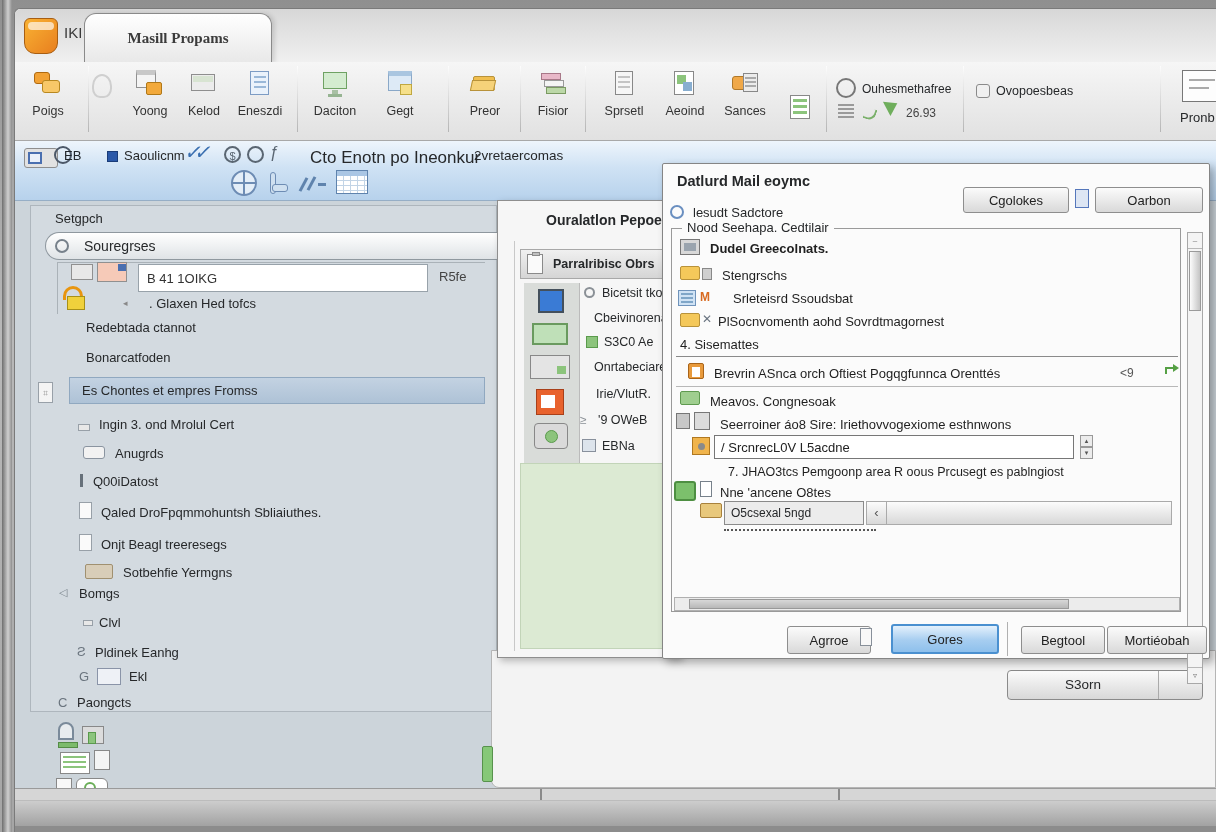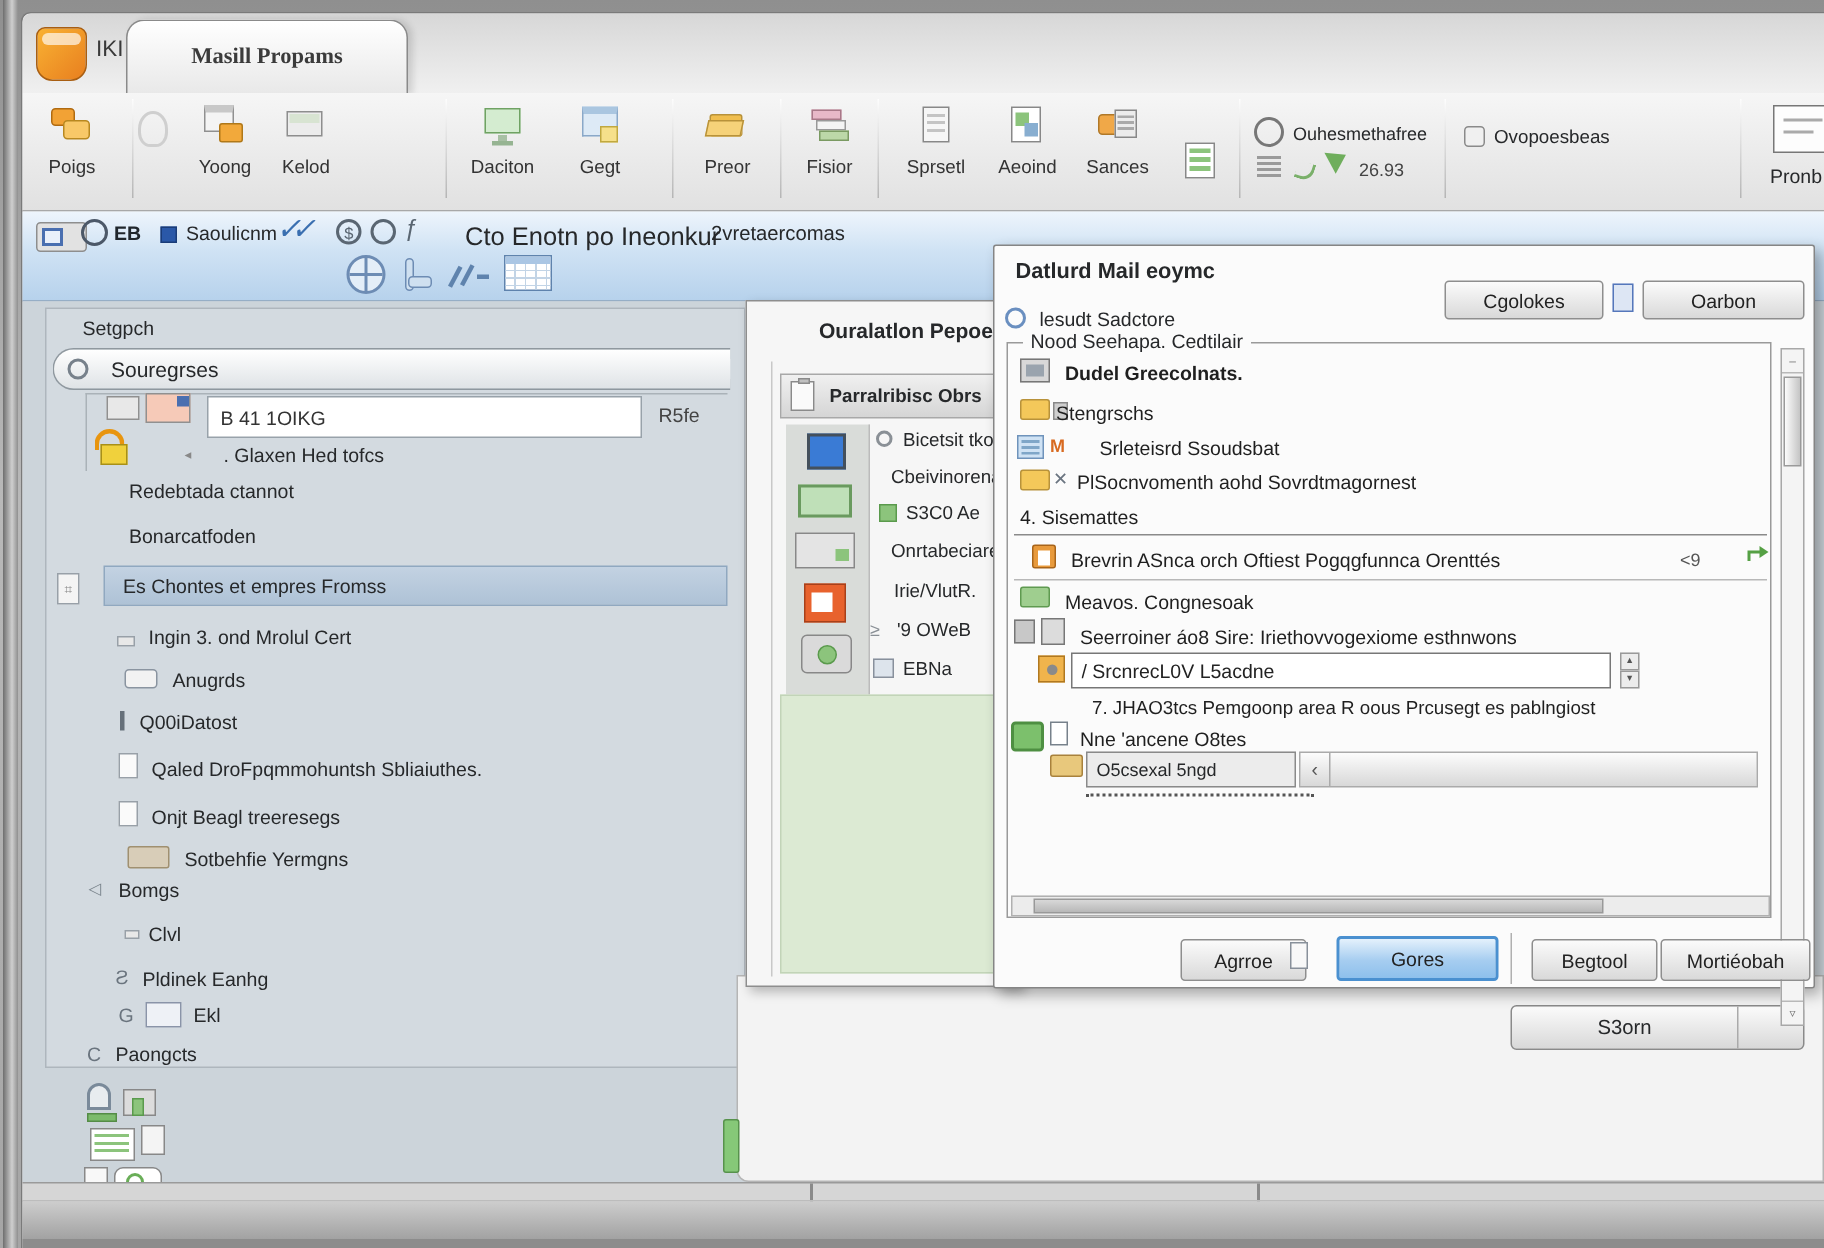--- a/index.html
+++ b/index.html
@@ -57,20 +57,27 @@
     </div>
     <div>Yoong</div>
   </div>
   <div class="rbtn" style="left:172px;">
     <div class="icw">
       <span style="left:3px;top:6px;width:24px;height:17px;background:#ececec;border:1px solid #8e8e8e;"></span>
       <span style="left:5px;top:8px;width:20px;height:6px;background:#d8e4d2;"></span>
     </div>
     <div>Kelod</div>
   </div>
+  <div class="rbtn" style="left:228px;">
+    <div class="icw">
+      <span style="left:6px;top:3px;width:19px;height:24px;background:#eaf2fb;border:1px solid #7d9cc4;"></span>
+      <span style="left:10px;top:8px;width:12px;height:14px;background:repeating-linear-gradient(180deg,#9ab8d8 0 2px,transparent 2px 5px);"></span>
+    </div>
+    <div>Eneszdi</div>
+  </div>
   <div class="sep" style="left:297px;"></div>
   <div class="rbtn" style="left:303px;">
     <div class="icw">
       <span style="left:4px;top:4px;width:24px;height:17px;background:#d4ecd0;border:1px solid #6fa263;"></span>
       <span style="left:13px;top:22px;width:6px;height:4px;background:#a8c0a4;"></span>
       <span style="left:9px;top:26px;width:14px;height:3px;background:#96b492;"></span>
     </div>
     <div>Daciton</div>
   </div>
   <div class="rbtn" style="left:368px;">
@@ -144,21 +151,21 @@
       <div class="a" style="left:6px;top:16px;width:20px;height:2px;background:#aaaaaa;"></div>
     </div>
     <div class="t" style="left:4px;top:44px;">Pronb</div>
   </div>
 
   <div class="a" style="left:15px;top:141px;width:1201px;height:60px;background:linear-gradient(180deg,#eef5fc,#cfe2f4 45%,#b7d2ec);border-bottom:1px solid #96aec6;"></div>
   <div class="a" style="left:24px;top:148px;width:34px;height:20px;background:#e2e2e2;border:1px solid #8e8e8e;border-radius:3px;">
     <div class="a" style="left:3px;top:3px;width:14px;height:12px;border:2px solid #4a6fb0;background:#eaf0fa;"></div>
   </div>
   <div class="a" style="left:54px;top:146px;width:18px;height:18px;border:2px solid #4c5868;border-radius:50%;"></div>
-  <div class="t" style="left:64px;top:148px;font-weight:bold;color:#20262c;margin-left:12px;">EB</div>
+  <div class="t" style="left:64px;top:148px;font-weight:normal;color:#20262c;">EB</div>
   <div class="a" style="left:107px;top:151px;width:11px;height:11px;background:#2a58a8;border:1px solid #1a3c78;"></div>
   <div class="t" style="left:124px;top:148px;">Saoulicnm</div>
   <div class="t" style="left:184px;top:140px;font-size:20px;color:#3a6fb0;letter-spacing:-7px;font-style:italic;">✓✓</div>
   <div class="a" style="left:224px;top:146px;width:17px;height:17px;border:2px solid #5a6672;border-radius:50%;text-align:center;font-size:11px;line-height:16px;color:#5a6672;">$</div>
   <div class="a" style="left:247px;top:146px;width:17px;height:17px;border:2px solid #5a6672;border-radius:50%;"></div>
   <div class="t" style="left:270px;top:144px;font-size:16px;color:#5a6672;">ƒ</div>
   <div class="t" style="left:310px;top:148px;font-size:17px;">Cto Enotn po Ineonkur</div>
   <div class="t" style="left:474px;top:148px;font-size:13.5px;">2vretaercomas</div>
 
   <div class="a" style="left:231px;top:170px;width:26px;height:26px;border:2px solid #6d8cb4;border-radius:50%;background:#e4eef8;">
@@ -176,21 +183,21 @@
   </div>
   <div class="a" style="left:336px;top:170px;width:32px;height:24px;background:#ffffff;border:1px solid #5f83ad;">
     <div class="a" style="left:0;top:0;width:30px;height:5px;background:#aac6e4;"></div>
     <div class="a" style="left:0;top:5px;width:30px;height:17px;background:repeating-linear-gradient(180deg,transparent 0 4px,#c2d4e6 4px 5px),repeating-linear-gradient(90deg,transparent 0 6px,#c2d4e6 6px 7px);"></div>
   </div>
 
   <div class="a" style="left:15px;top:201px;width:1201px;height:587px;background:#ccd4da;"></div>
 
   <div class="a" style="left:30px;top:205px;width:467px;height:507px;background:#d3dae0;border:1px solid #aeb6bd;z-index:2;">
     <div class="t" style="left:24px;top:5px;">Setgpch</div>
-    <div class="a" style="left:4px;top:26px;width:452px;height:28px;border:1px solid #8f989f;border-right:none;border-radius:14px 0 0 14px;background:linear-gradient(180deg,#ffffff,#dfe3e6);">
+    <div class="a" style="left:14px;top:26px;width:452px;height:28px;border:1px solid #8f989f;border-right:none;border-radius:14px 0 0 14px;background:linear-gradient(180deg,#ffffff,#dfe3e6);">
       <div class="a" style="left:9px;top:6px;width:14px;height:14px;border:2px solid #77818b;border-radius:50%;"></div>
       <div class="t" style="left:38px;top:5px;font-size:14px;">Souregrses</div>
     </div>
     <div class="a" style="left:26px;top:56px;width:428px;height:52px;border-left:1px solid #aab2b8;border-top:1px solid #aab2b8;"></div>
     <div class="mini" style="left:40px;top:58px;width:22px;height:16px;background:#e8e8e8;border:1px solid #909090;"></div>
     <div class="mini" style="left:66px;top:56px;width:30px;height:20px;background:#f6cab8;border:1px solid #909090;">
       <div class="mini" style="left:20px;top:1px;width:8px;height:7px;background:#4a6fb0;"></div>
     </div>
     <input class="a" readonly="" style="left: 107px; top: 58px; width: 290px; height: 28px; border: 1px solid rgb(152, 162, 170); background: rgb(255, 255, 255); font-size: 13px; padding-left: 8px; font-family: &quot;Liberation Sans&quot;, sans-serif; color: rgb(51, 51, 51);" value="B 41 1OIKG">
     <div class="t" style="left:408px;top:63px;color:#444;">R5fe</div>
@@ -320,21 +327,21 @@
     <div class="a" style="left:8px;top:64px;width:510px;height:384px;border:1px solid #9a9a9a;">
       <div class="t" style="left:10px;top:-9px;background:#fbfbfb;padding:0 5px;font-size:13px;">Nood Seehapa. Cedtilair</div>
 
       <div class="mini" style="left:8px;top:10px;width:20px;height:16px;background:#d8d8d8;border:1px solid #777777;">
         <div class="mini" style="left:3px;top:3px;width:12px;height:8px;background:#9aa4ae;"></div>
       </div>
       <div class="gbtxt" style="left:38px;top:12px;font-weight:600;">Dudel Greecolnats.</div>
 
       <div class="mini" style="left:8px;top:37px;width:20px;height:14px;background:#f4c85a;border:1px solid #b8923a;border-radius:2px;"></div>
       <div class="mini" style="left:30px;top:39px;width:10px;height:12px;background:#cfcfcf;border:1px solid #888888;"></div>
-      <div class="gbtxt" style="left:32px;top:39px;">Stengrschs</div>
+      <div class="gbtxt" style="left:50px;top:39px;">Stengrschs</div>
 
       <div class="mini" style="left:6px;top:61px;width:18px;height:16px;background:#cfe2f4;border:1px solid #6f93bb;">
         <div class="mini" style="left:2px;top:2px;width:12px;height:10px;background:repeating-linear-gradient(180deg,#7fa6c8 0 2px,transparent 2px 4px);"></div>
       </div>
       <div class="t" style="left:28px;top:61px;font-size:12px;font-weight:bold;color:#d86a20;">M</div>
       <div class="gbtxt" style="left:61px;top:62px;">Srleteisrd Ssoudsbat</div>
 
       <div class="mini" style="left:8px;top:84px;width:20px;height:14px;background:#f4c85a;border:1px solid #b8923a;border-radius:2px;"></div>
       <div class="t" style="left:30px;top:83px;font-size:12px;color:#6a7480;">✕</div>
       <div class="gbtxt" style="left:46px;top:85px;">PlSocnvomenth aohd Sovrdtmagornest</div>

